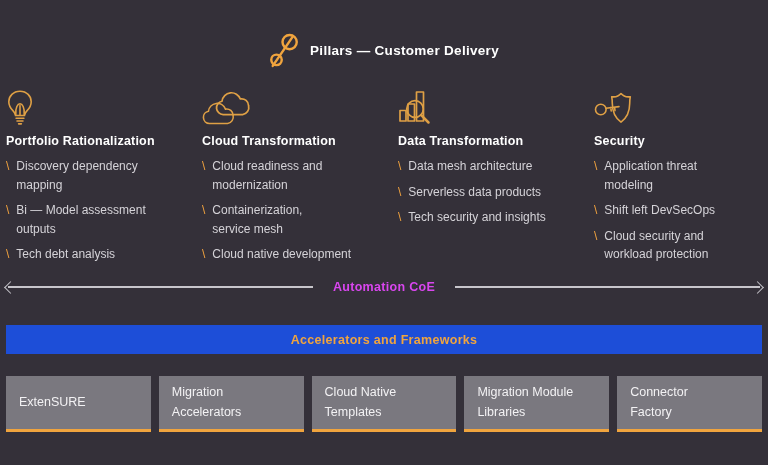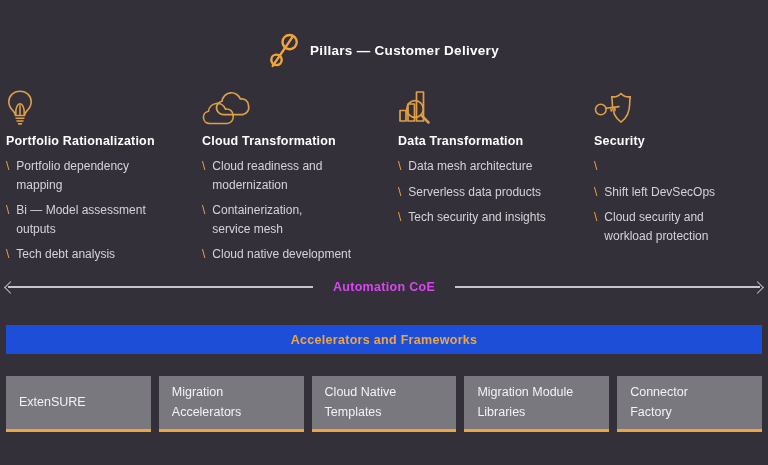--- a/index.html
+++ b/index.html
@@ -93,21 +93,21 @@
       <div class="pillar-icon">
         <svg width="28" height="38" viewBox="0 0 30 40" fill="none" stroke="#dfa045" stroke-width="1.7" stroke-linecap="round">
           <path d="M15 2 C7.8 2 3 7.3 3 13.3 C3 17.3 4.9 20.3 7.4 22.8 C9 24.4 10 26 10.2 28 L19.8 28 C20 26 21 24.4 22.6 22.8 C25.1 20.3 27 17.3 27 13.3 C27 7.3 22.2 2 15 2 Z"></path>
           <path d="M10.5 27 C10 19.5 12.5 15.5 15 15.5 M19.5 27 C20 19.5 17.5 15.5 15 15.5 M15 27 L15 17.5"></path>
           <path d="M10.8 31 L19.2 31 M11.8 34 L18.2 34 M13.5 37 L16.5 37"></path>
         </svg>
       </div>
       <div class="pillar-title">Portfolio Rationalization</div>
       <div class="pillar-item">
         <span class="bullet">\</span>
-        <span class="item-text">Portfolio dependency
+        <span class="item-text">Discovery dependency
 mapping</span>
       </div>
       <div class="pillar-item">
         <span class="bullet">\</span>
         <span class="item-text">Bi — Model assessment
 outputs</span>
       </div>
       <div class="pillar-item">
         <span class="bullet">\</span>
         <span class="item-text">Tech debt analysis</span>
@@ -167,20 +167,22 @@
       <div class="pillar-icon">
         <svg width="40" height="34" viewBox="0 0 40 34" fill="none" stroke="#dfa045" stroke-width="1.6" stroke-linecap="round" stroke-linejoin="round">
           <path d="M27 2.5 c2.2 2.6 5.6 3.8 9.3 3.2 c-.4 2.2 -.6 4.4 -.6 6.8 c0 8 -2.7 14.3 -8.7 18.6 c-6 -4.3 -8.7 -10.6 -8.7 -18.6 c0 -2.4 -.2 -4.6 -.6 -6.8 c3.7 .6 7.1 -.6 9.3 -3.2 z"></path>
           <circle cx="6.8" cy="18.5" r="5.3"></circle>
           <path d="M12 17.2 L25 15.6 M16.8 16.6 l.4 3.4 M20.6 16.2 l.4 3.4"></path>
         </svg>
       </div>
       <div class="pillar-title">Security</div>
       <div class="pillar-item">
         <span class="bullet">\</span>
+        <span class="item-text">Application threat
+modeling</span>
       </div>
       <div class="pillar-item">
         <span class="bullet">\</span>
         <span class="item-text">Shift left DevSecOps</span>
       </div>
       <div class="pillar-item">
         <span class="bullet">\</span>
         <span class="item-text">Cloud security and
 workload protection</span>
       </div>

